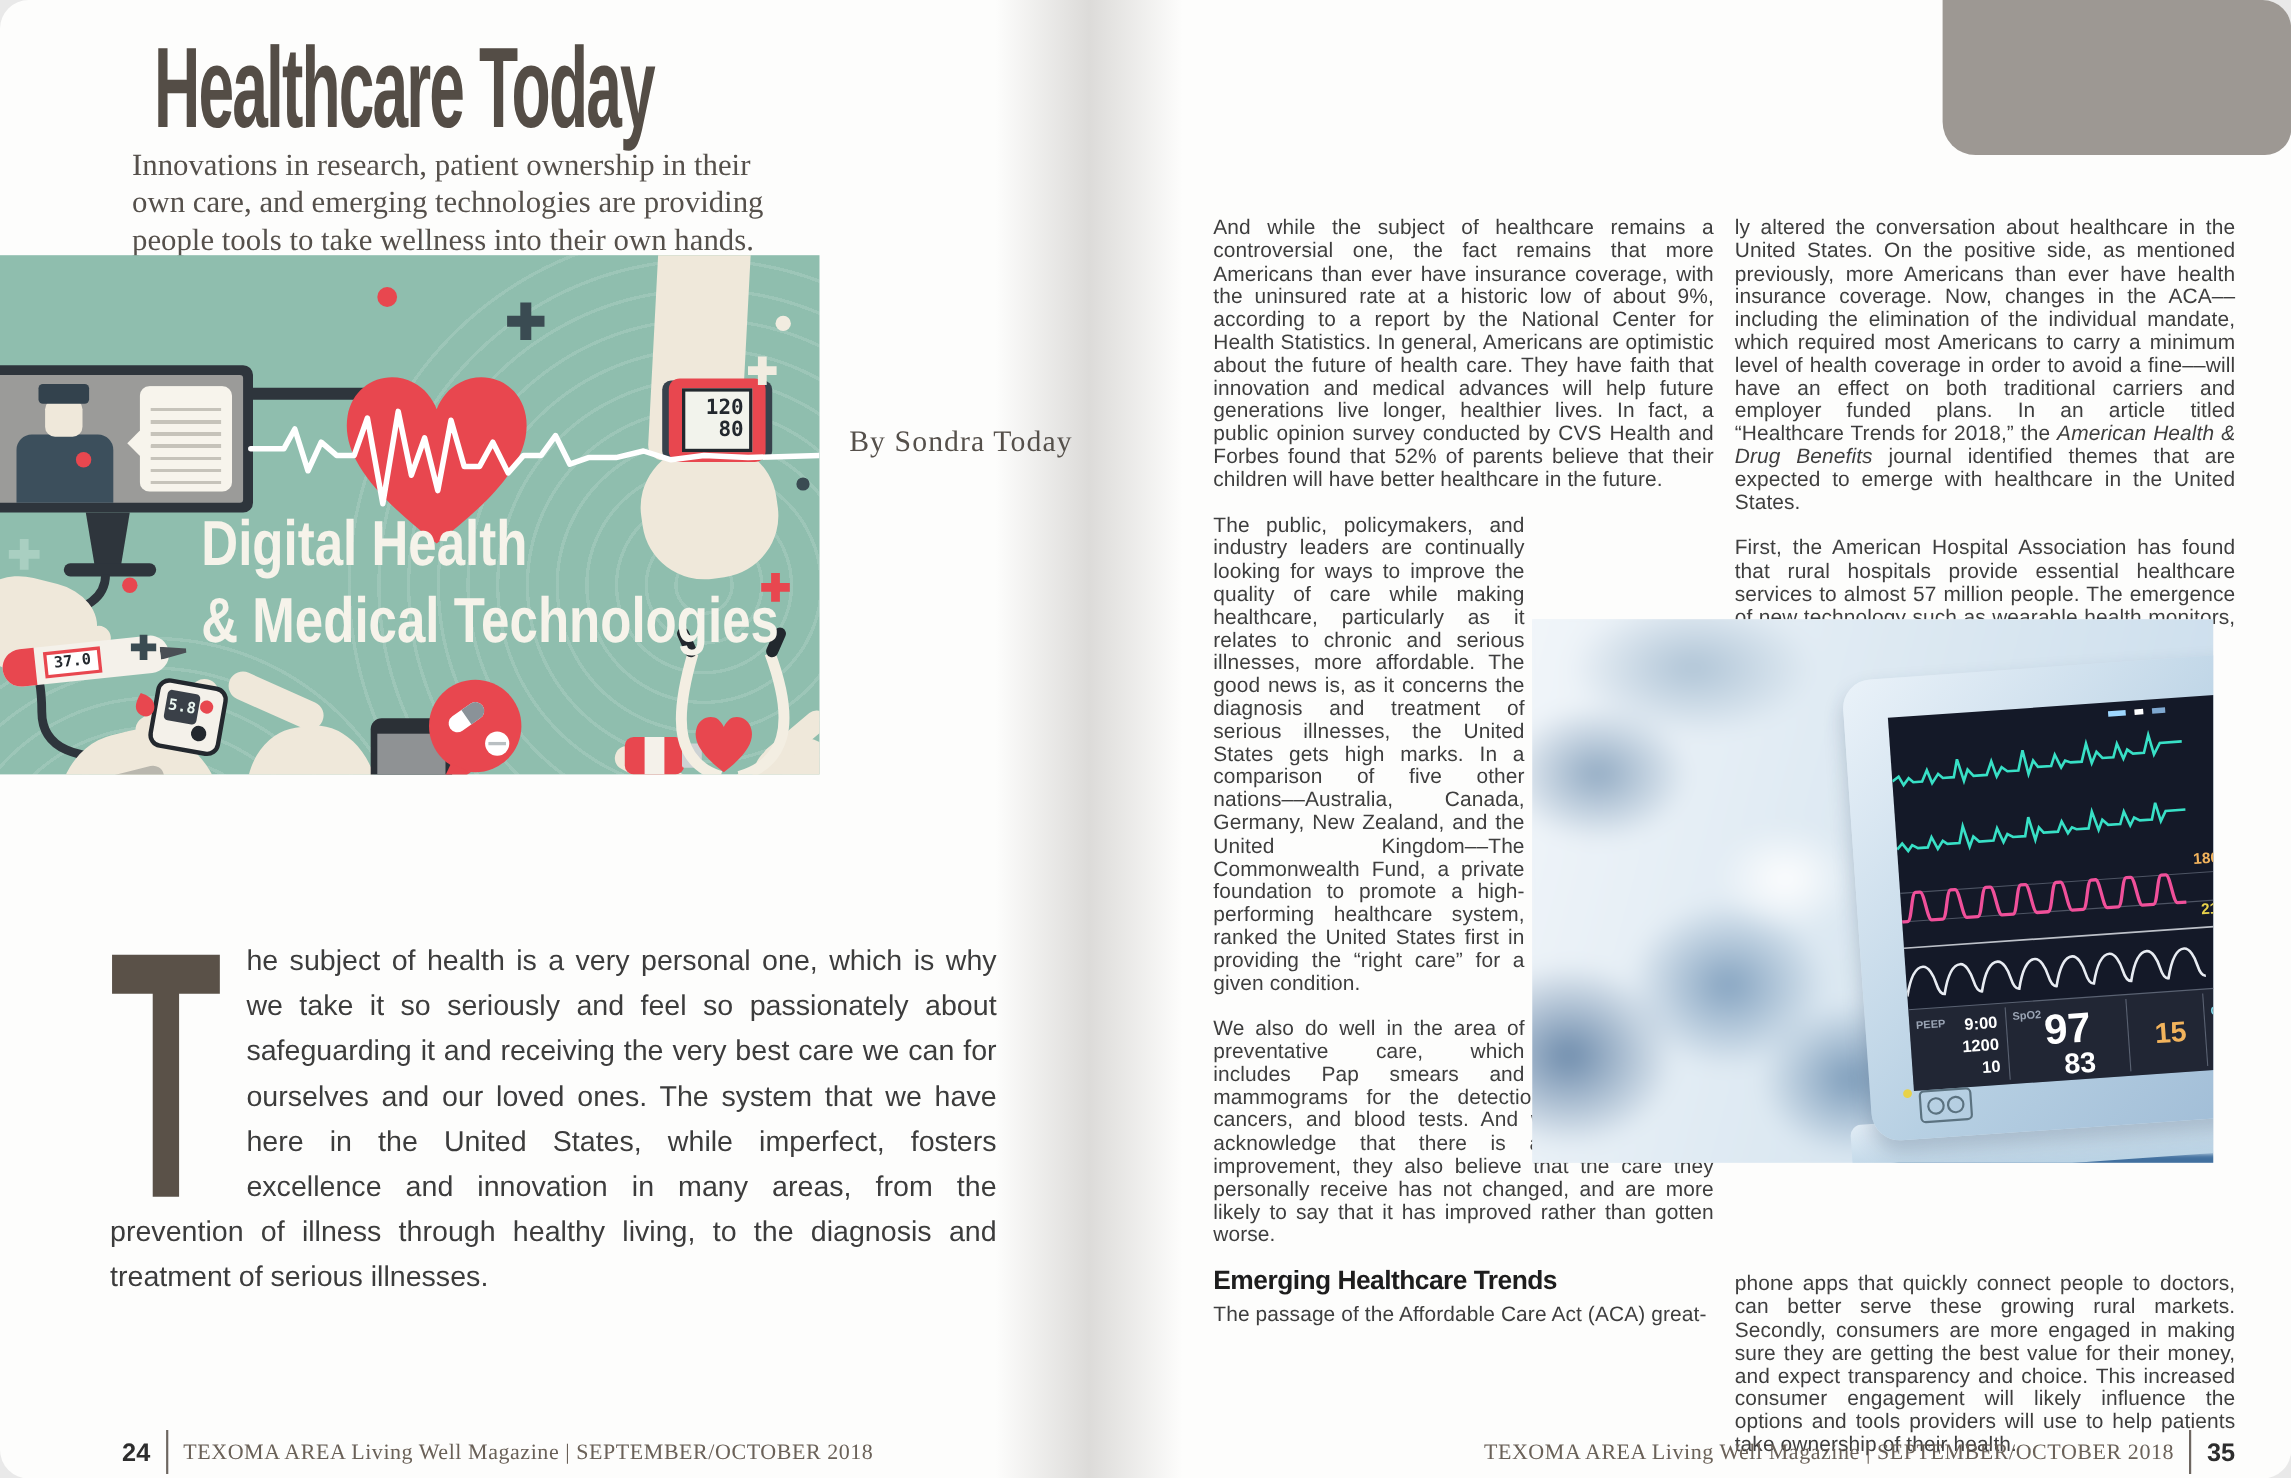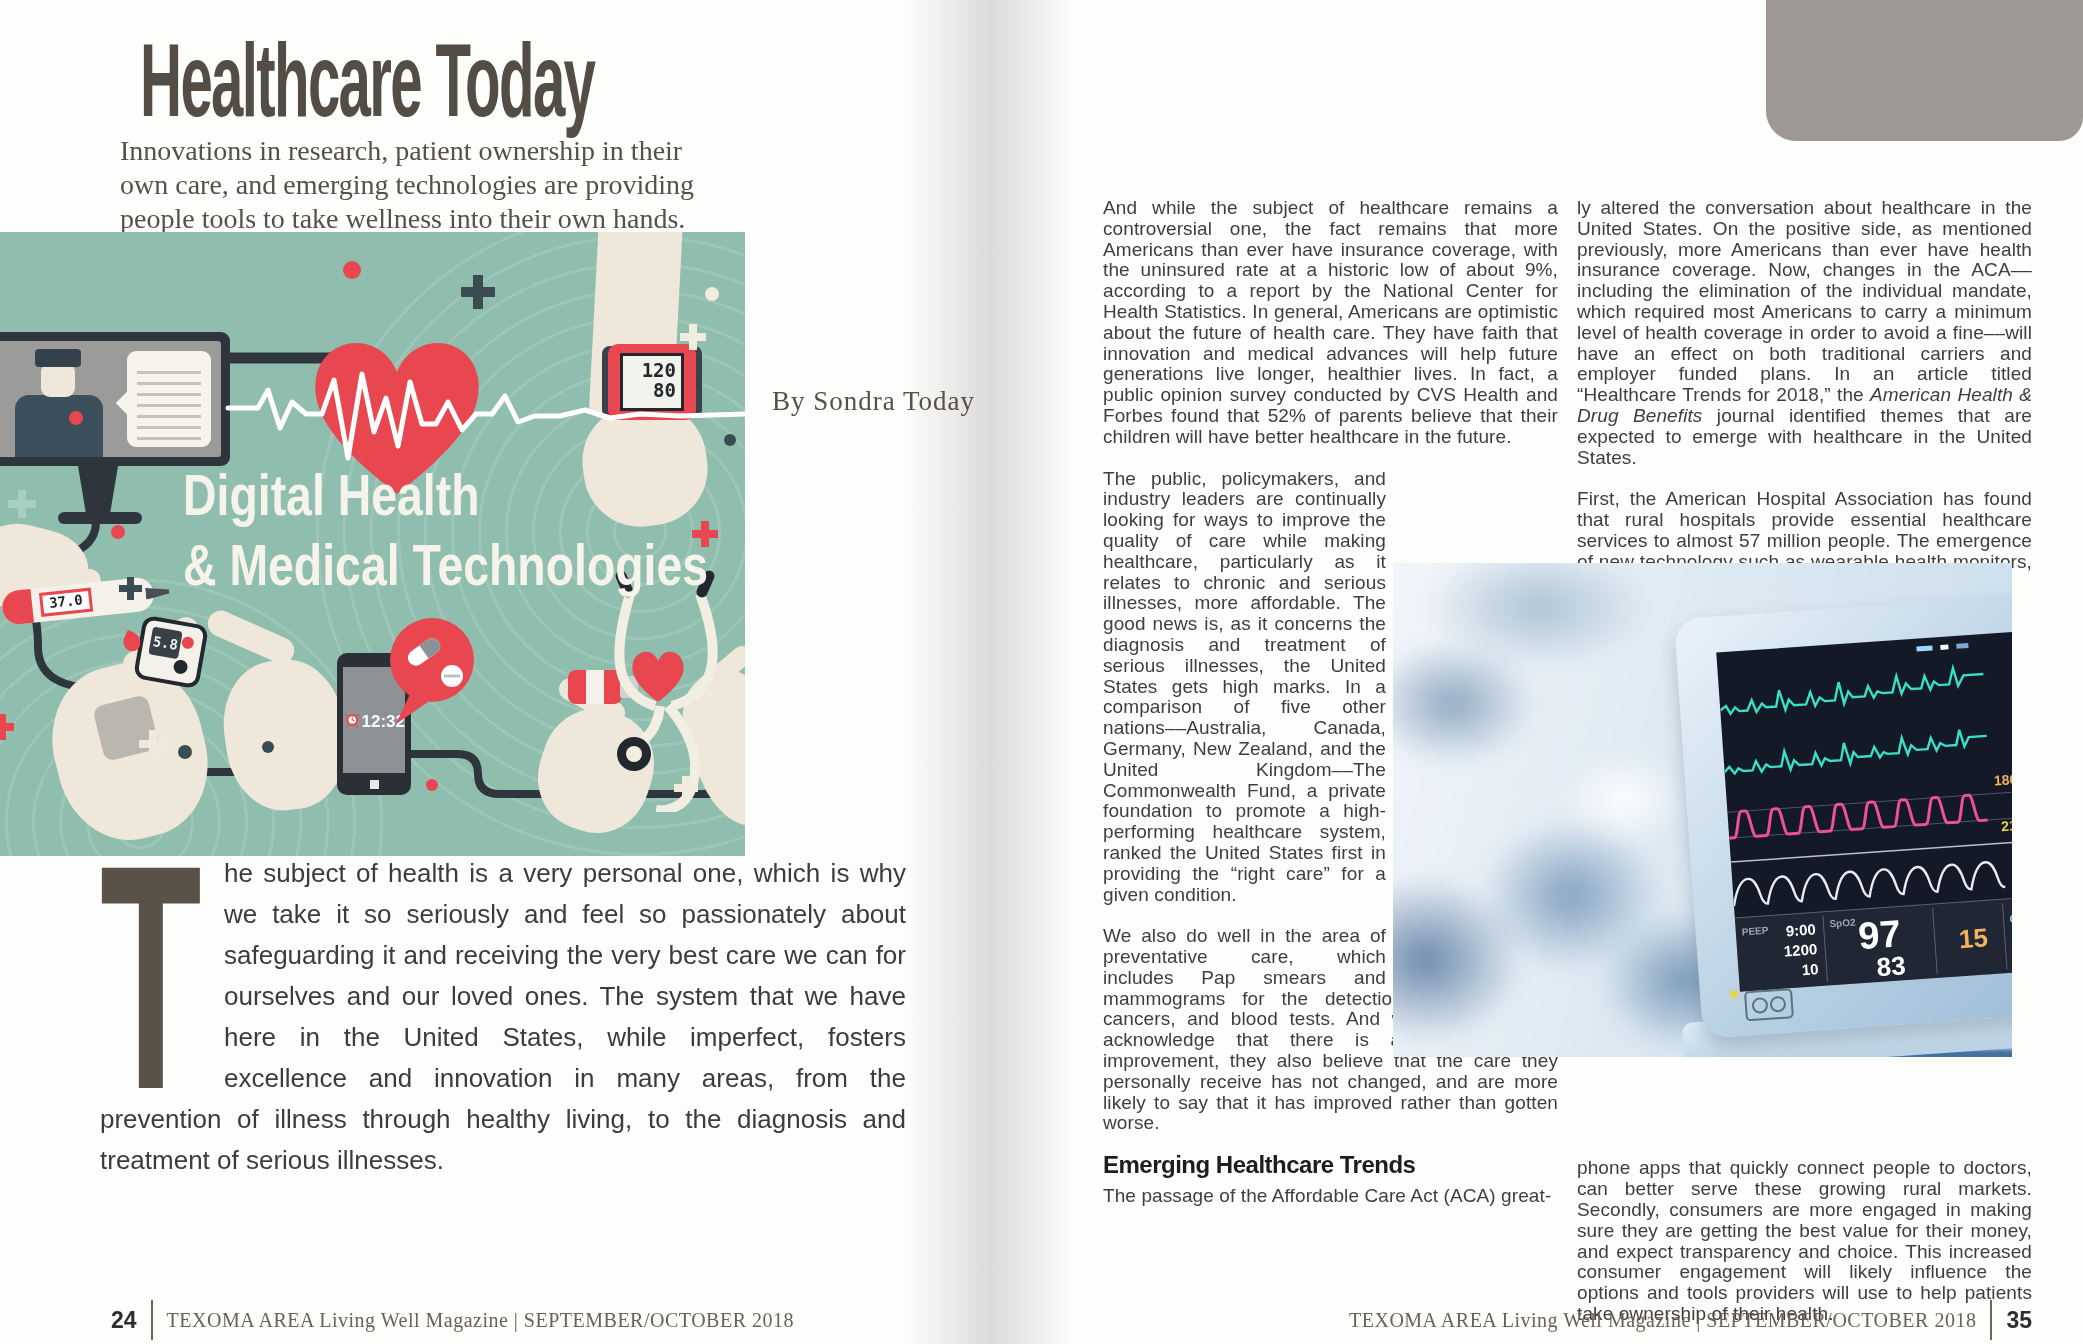--- a/index.html
+++ b/index.html
@@ -1,17 +1,17 @@
 <!DOCTYPE html>
 <html><head>
 <meta charset="utf-8">
 <style>
   html,body{margin:0;padding:0;background:#e9e9e9;}
   .canvas{position:relative;width:2083px;height:1344px;background:#fdfdfc;overflow:hidden;
-          font-family:"Liberation Sans",sans-serif;color:#3e3e3e;}
+          font-family:"Liberation Sans",sans-serif;color:#3e3e3e;border-radius:26px;}
   
   .gutter{position:absolute;left:905px;top:0;width:170px;height:100%;pointer-events:none;
           background:linear-gradient(to right,rgba(110,104,98,0) 0%,rgba(104,98,92,.22) 50%,rgba(110,104,98,0) 100%);}
   .corner-block{position:absolute;left:1766px;top:0;width:317px;height:141px;background:#9d9893;
           border-radius:0 0 24px 30px;}
   
   .page-title{position:absolute;left:140px;top:28px;font-size:104px;font-weight:bold;color:#544d46;
           letter-spacing:-3px;transform:scaleX(.56);transform-origin:0 0;white-space:nowrap;line-height:1;}
   .deck{position:absolute;left:120px;top:134px;width:575px;font-family:"Liberation Serif",serif;
           font-size:28px;line-height:34px;color:#55504b;}
@@ -21,21 +21,21 @@
           text-align:justify;color:#3c3c3c;margin:0;}
   .dropcap{float:left;width:100px;height:205px;font-size:320px;line-height:.74;font-weight:bold;
           color:#5a5148;transform:scaleX(.52);transform-origin:0 0;margin:6px 24px 0 0;}
   .footer{position:absolute;top:1300px;display:flex;align-items:center;gap:14px;margin-left:11px;}
   .footer .num{font-size:23px;font-weight:bold;color:#2d2d2d;}
   .footer .rule{width:2px;height:40px;background:#6d6660;}
   .footer .credit{font-family:"Liberation Serif",serif;font-size:20px;color:#6a6158;letter-spacing:.5px;}
   .footer.left{left:100px;}
   .footer.right{right:51px;}
   
-  .illo{position:absolute;left:0;top:232px;width:745px;height:624px;background:#8fbeae;overflow:hidden;}
+  .illo{position:absolute;left:0;top:232px;width:745px;height:472px;background:#8fbeae;overflow:hidden;}
   .rings{position:absolute;border-radius:50%;
          background:repeating-radial-gradient(circle,rgba(255,255,255,0) 0 24px,rgba(255,255,255,.12) 24px 27px);}
   .illo svg{position:absolute;left:0;top:0;}
   .illo-title{position:absolute;left:183px;top:228px;z-index:6;color:#f6f3ea;font-weight:bold;
          font-size:58px;line-height:70px;white-space:nowrap;transform:scaleX(.8);transform-origin:0 0;}
   .cream{background:#efe8da;position:absolute;}
   
   .tv{position:absolute;left:-12px;top:100px;width:242px;height:134px;background:#2e353c;border-radius:9px;z-index:3;}
   .tv-screen{position:absolute;left:9px;top:9px;right:9px;bottom:9px;background:#9b9b99;border-radius:3px;overflow:hidden;}
   .doc-cap{position:absolute;left:38px;top:8px;width:46px;height:18px;background:#33424d;border-radius:4px;}

